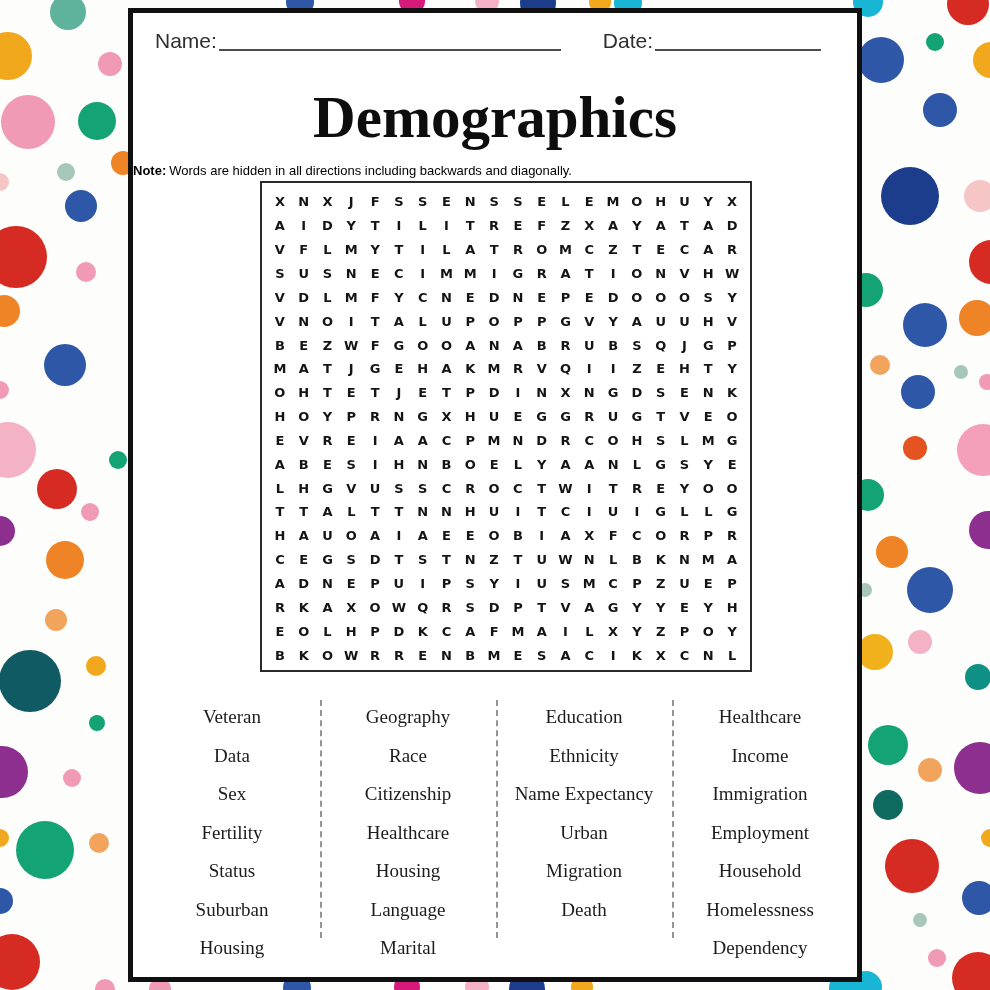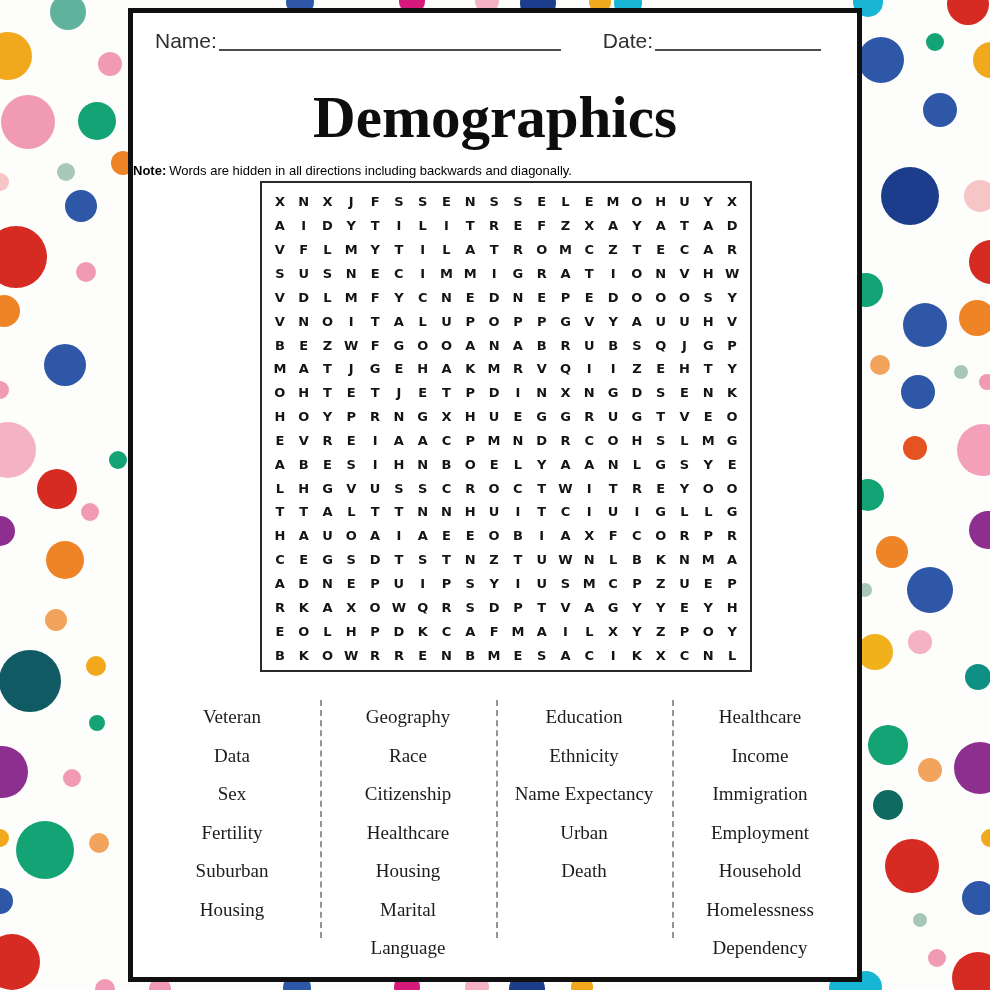--- a/index.html
+++ b/index.html
@@ -539,37 +539,39 @@
         <span class="cell">N</span>
         <span class="cell">L</span>
       </div>
 
     <div class="words" id="words">
         <div class="wcol">
           <div class="word">Veteran</div>
           <div class="word">Data</div>
           <div class="word">Sex</div>
           <div class="word">Fertility</div>
+          <div class="word">Status</div>
           <div class="word">Suburban</div>
           <div class="word">Housing</div>
         </div>
         <div class="wcol">
           <div class="word">Geography</div>
           <div class="word">Race</div>
           <div class="word">Citizenship</div>
           <div class="word">Healthcare</div>
           <div class="word">Housing</div>
+          <div class="word">Language</div>
           <div class="word">Marital</div>
-          <div class="word">Language</div>
         </div>
         <div class="wcol">
           <div class="word">Education</div>
           <div class="word">Ethnicity</div>
           <div class="word">Name Expectancy</div>
           <div class="word">Urban</div>
+          <div class="word">Migration</div>
           <div class="word">Death</div>
         </div>
         <div class="wcol">
           <div class="word">Healthcare</div>
           <div class="word">Income</div>
           <div class="word">Immigration</div>
           <div class="word">Employment</div>
           <div class="word">Household</div>
           <div class="word">Homelessness</div>
           <div class="word">Dependency</div>

